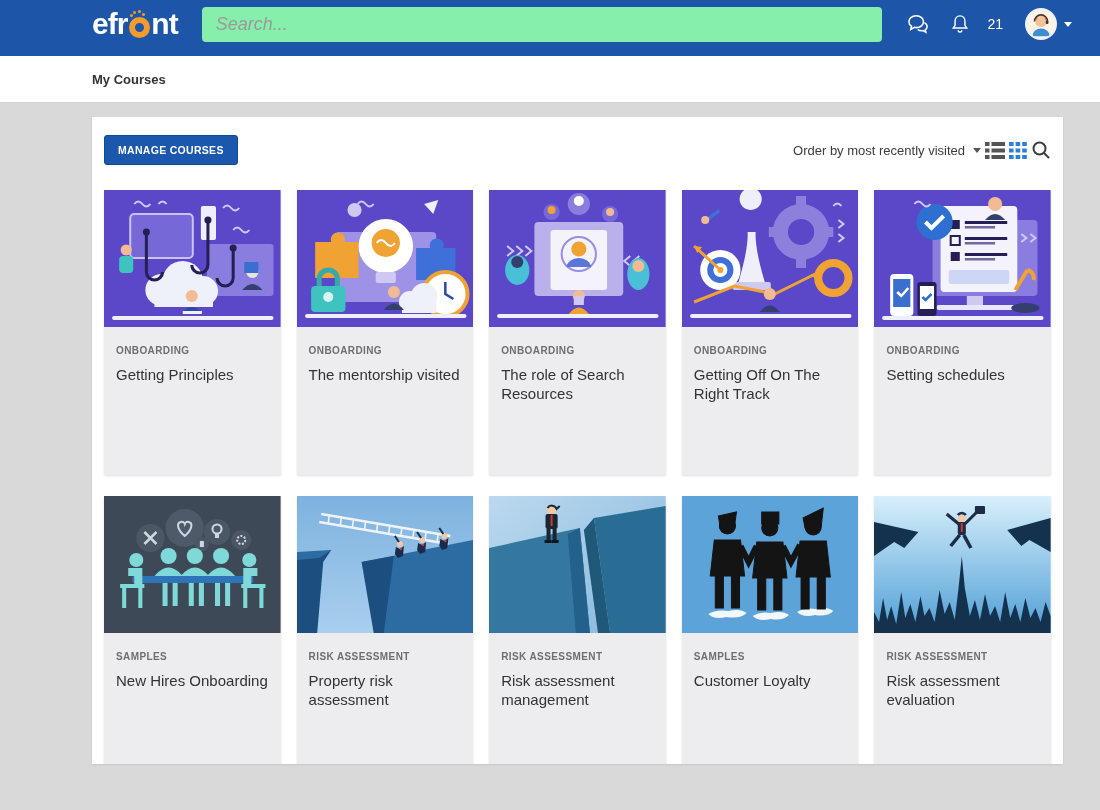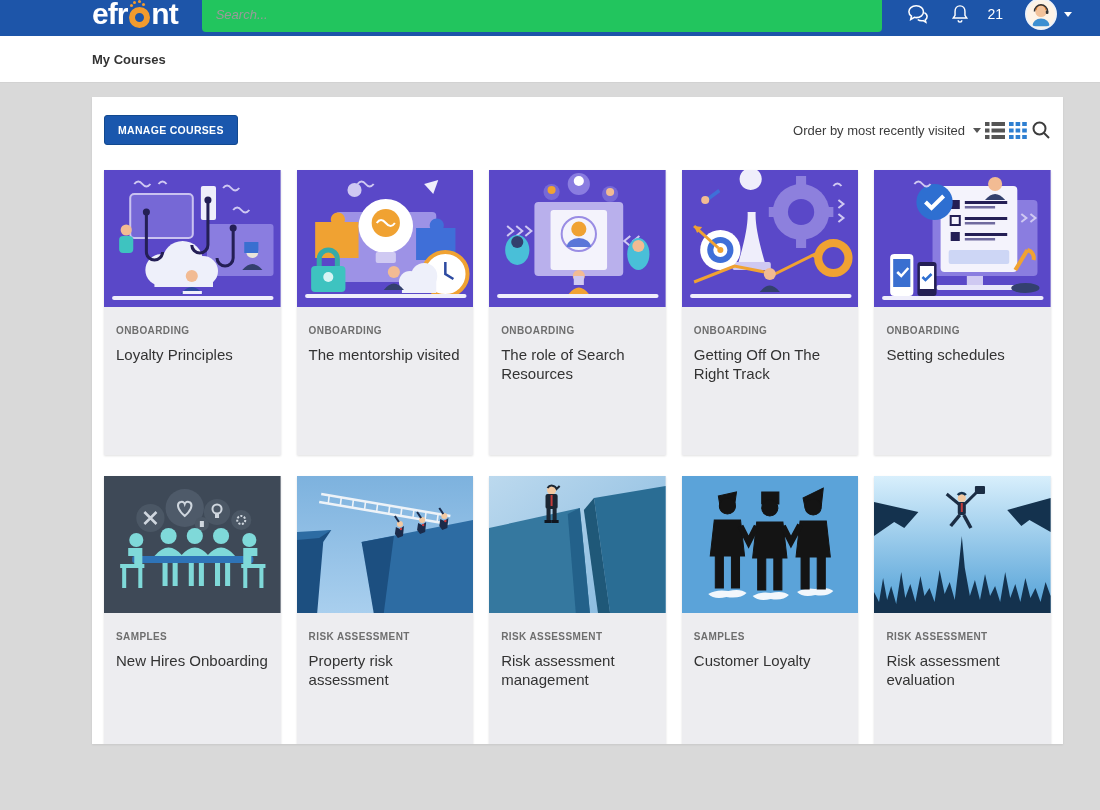--- a/index.html
+++ b/index.html
@@ -1,28 +1,28 @@
 <!DOCTYPE html>
 <html><head>
 <meta charset="utf-8">
 <style>
   * { margin:0; padding:0; box-sizing:border-box; }
   html,body { width:1100px; height:810px; }
   body { font-family:"Liberation Sans", sans-serif; background:#d9d9d9; overflow:hidden; }
 
   
-  .header { height:36px; background:#1d55a9; display:flex; align-items:center; padding:0 28px 8px 92px; }
+  .header { height:56px; background:#1d55a9; display:flex; align-items:center; padding:0 28px 8px 92px; }
   .logo { display:flex; align-items:flex-end; margin-right:24px; }
   .logo span { color:#fff; font-weight:bold; font-size:30px; letter-spacing:-1px; line-height:1; }
   .logo-o { position:relative; width:21px; height:21px; margin:0 1px 1px 2px; }
   .logo-o .donut { position:absolute; left:0; bottom:0; width:21px; height:21px; border:6px solid #f39b2d; border-radius:50%; }
   .logo-o .sparks { position:absolute; top:-6px; left:4px; width:3px; height:3px; background:#f39b2d; border-radius:50%;
       box-shadow:5px -1px 0 #f39b2d, 9px 2px 0 #f39b2d, -3px 3px 0 #f39b2d; }
-  .search-box { flex:0 0 680px; height:35px; background:#22c55e; border:none; border-radius:4px; padding:0 14px;
-      font-size:13px; font-style:italic; color:#555; outline:none; }
+  .search-box { flex:0 0 680px; height:35px; background:#86efac; border:none; border-radius:4px; padding:0 14px;
+      font-size:18px; font-style:italic; color:#555; outline:none; }
   .search-box::placeholder { color:#9a9a9a; font-style:italic; }
   .header-right { margin-left:auto; display:flex; align-items:center; gap:22px; }
   .hicon-btn { background:none; border:none; cursor:pointer; display:flex; align-items:center; gap:18px; color:#fff; }
   .notif-count { color:#fff; font-size:14px; }
   .avatar-wrap { display:flex; align-items:center; gap:7px; background:none; border:none; cursor:pointer; }
   .avatar { width:32px; height:32px; border-radius:50%; background:#fdf6ee; border:2px solid #eef2f8; overflow:hidden; }
   .caret-down { width:0; height:0; border-left:4px solid transparent; border-right:4px solid transparent; border-top:5px solid #fff; }
 
   
   .crumb-bar { height:47px; background:#fff; border-bottom:1px solid #d2d2d2; display:flex; align-items:center; padding:0 92px; }
@@ -167,21 +167,21 @@
             <path d="M76 124 q11 -14 22 0 z" fill="#2d4aa1"></path>
           <rect x="78" y="121" width="19" height="3" fill="#efeefb"></rect>
           <circle cx="147" cy="82" r="6" fill="#e9e4da"></circle>
             <path d="M137 100 q10 -12 20 0 z" fill="#33406e"></path>
           <rect x="139" y="72" width="14" height="11" fill="#3a6fd0"></rect>
           <rect x="8" y="126" width="160" height="4" rx="2" fill="#efeefb"></rect>
         </svg>
       </div>
       <div class="card-body">
         <div class="card-cat">ONBOARDING</div>
-        <div class="card-title">Loyalty Principles</div>
+        <div class="card-title">Getting Principles</div>
       </div>
     </div>
 
     <div class="card">
       <div class="card-img">
         <svg viewBox="0 0 175 137" preserveAspectRatio="none">
           <rect width="175" height="137" fill="#5a48c8"></rect>
           <rect x="38" y="42" width="100" height="70" rx="4" fill="#9d92e6"></rect>
           <path d="M18 52 h16 a7 7 0 1 1 13 0 h14 v36 h-43 z" fill="#f0a232"></path>
           <path d="M118 58 h14 a7 7 0 1 1 13 0 h12 v32 h-39 z" fill="#3f6fd8"></path>

